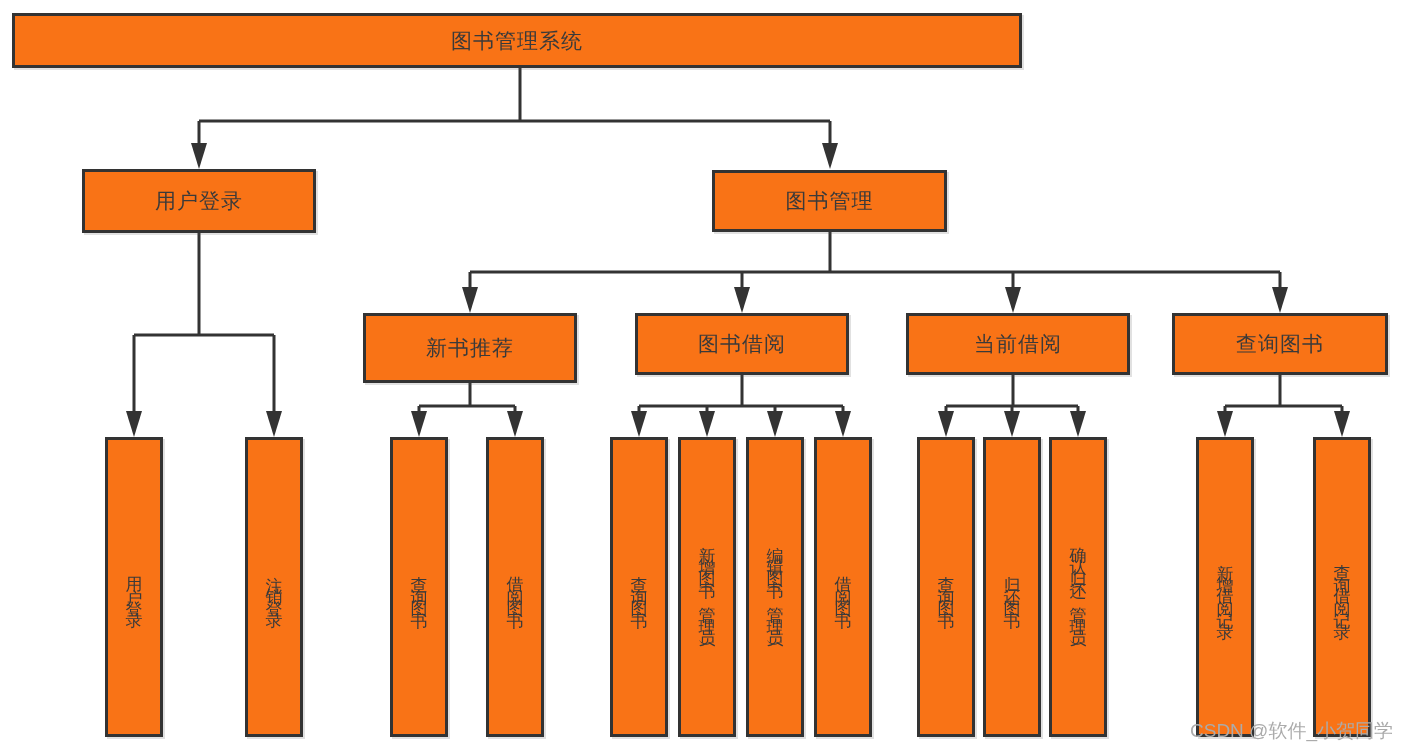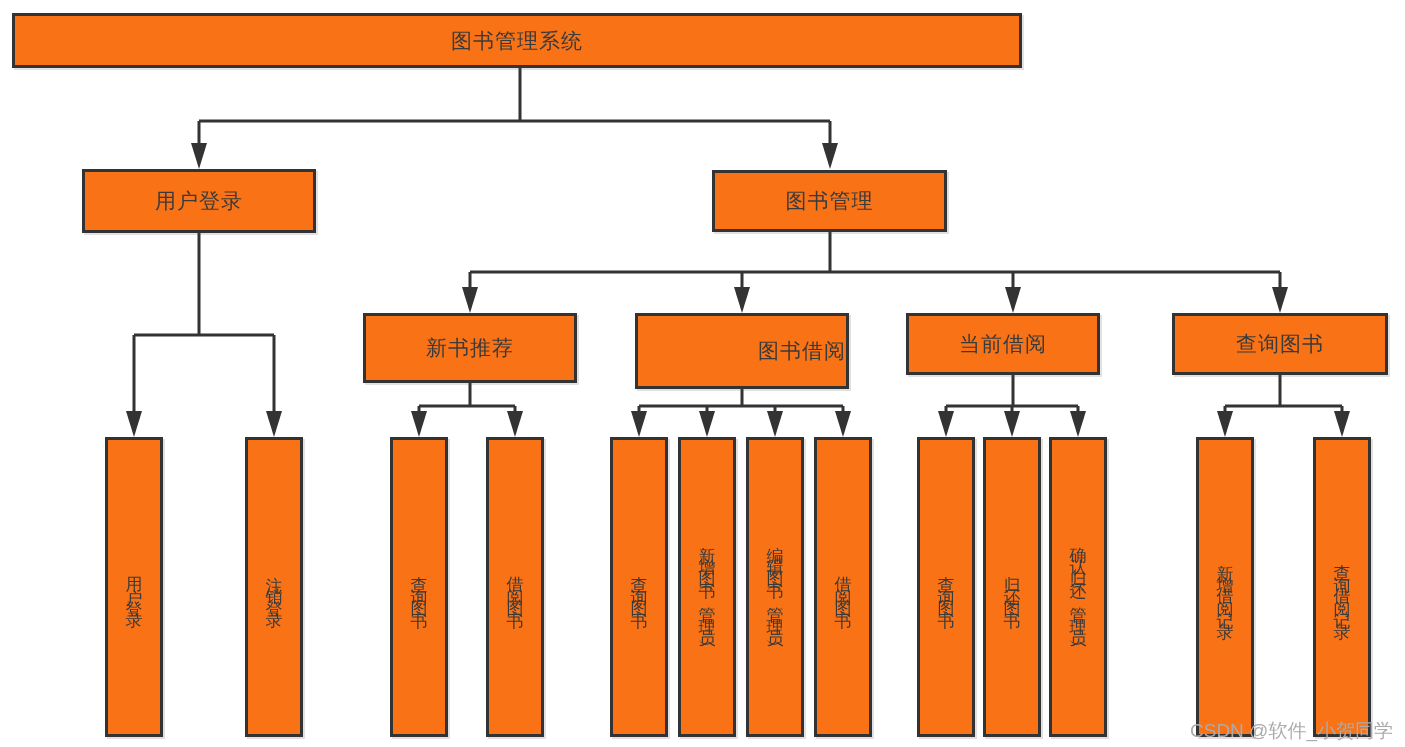--- a/index.html
+++ b/index.html
@@ -110,24 +110,24 @@
   <div class="node" style="left:82px; top:169px; width:234px; height:64px;">
     <span class="hlabel">用户登录</span>
   </div>
   <div class="node" style="left:712px; top:170px; width:235px; height:62px;">
     <span class="hlabel">图书管理</span>
   </div>
 
   <div class="node" style="left:363px; top:313px; width:214px; height:70px;">
     <span class="hlabel">新书推荐</span>
   </div>
-  <div class="node" style="left:635px; top:313px; width:214px; height:76px;justify-content:flex-end;">
+  <div class="node" style="left:635px; top:313px; width:214px; height:62px;">
     <span class="hlabel">图书借阅</span>
   </div>
-  <div class="node" style="left:906px; top:313px; width:194px; height:62px;">
+  <div class="node" style="left:906px; top:313px; width:224px; height:62px;">
     <span class="hlabel">当前借阅</span>
   </div>
   <div class="node" style="left:1172px; top:313px; width:216px; height:62px;">
     <span class="hlabel">查询图书</span>
   </div>
 
   <div class="node leaf" style="left:105px;">
     <span class="vlabel">用户登录</span>
   </div>
   <div class="node leaf" style="left:245px;">

